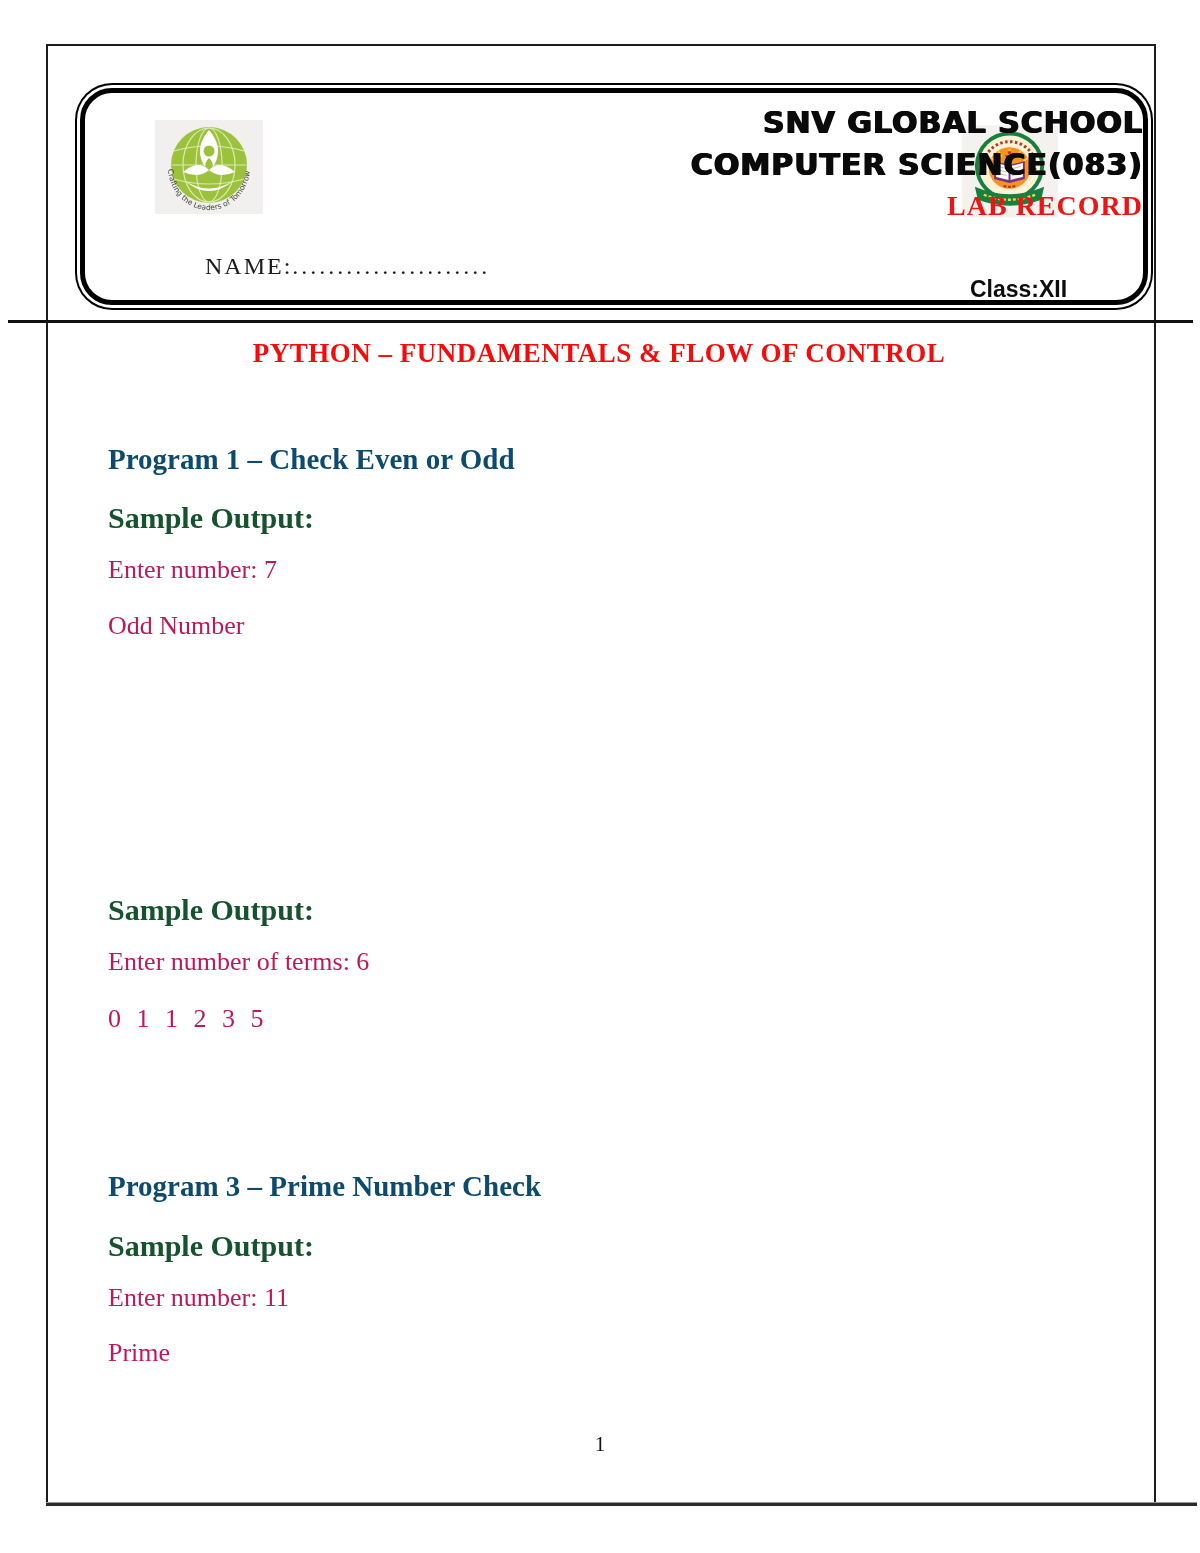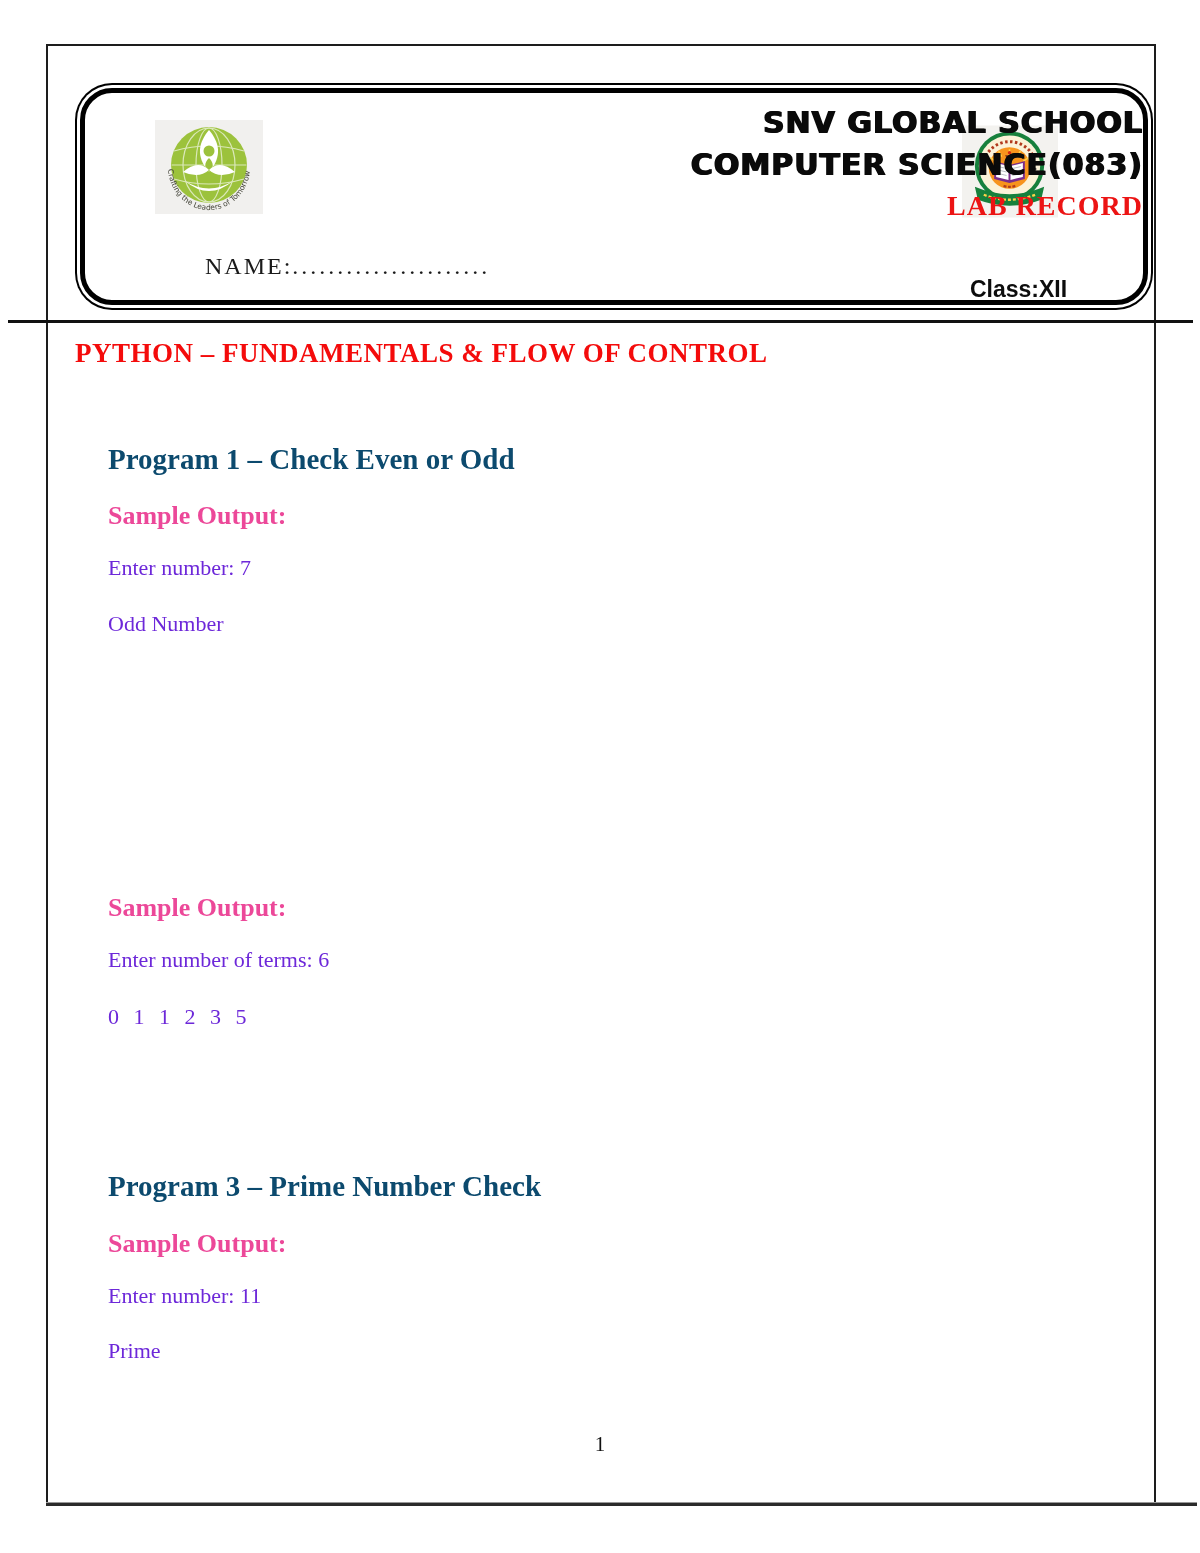--- a/index.html
+++ b/index.html
@@ -59,37 +59,37 @@
   .name-label{letter-spacing:2px;}
   .name-dots{letter-spacing:3px;}
   .class-line{
     position:absolute;left:885px;top:155px;
     font-family:"Liberation Sans",sans-serif;font-weight:700;font-size:23px;
     color:#0d0d0d;white-space:nowrap;margin-top:28px;
   }
 
   
   .doc-title{
-    position:absolute;left:47px;top:338px;width:1104px;
+    position:absolute;left:47px;top:338px;width:1104px;text-align:center;
     font-family:"Liberation Serif",serif;font-weight:700;font-size:27px;
-    letter-spacing:0.5px;color:#f40b0b;white-space:nowrap;margin-left:28px;
+    letter-spacing:0.5px;color:#f40b0b;white-space:nowrap;
   }
   .prog-title{
     position:absolute;left:108px;
     font-family:"Liberation Serif",serif;font-weight:700;font-size:29px;
     color:#0c4a6e;white-space:nowrap;
   }
   .sample{
     position:absolute;left:108px;
-    font-family:"Liberation Serif",serif;font-weight:700;font-size:26px;
-    color:#ec4899;white-space:nowrap;
+    font-family:"Liberation Serif",serif;font-weight:700;font-size:30px;
+    color:#14532d;white-space:nowrap;
   }
   .line{
     position:absolute;left:108px;
-    font-family:"Liberation Serif",serif;font-size:22px;color:#6d28d9;
+    font-family:"Liberation Serif",serif;font-size:26px;color:#be185d;
     white-space:nowrap;
   }
   .t1{top:443px}.s1{top:501px}.l1a{top:555px}.l1b{top:611px}
   .t2{top:832px}.s2{top:893px}.l2a{top:947px}.l2b{top:1004px}
   .t3{top:1170px}.s3{top:1229px}.l3a{top:1283px}.l3b{top:1338px}
   .fib{word-spacing:9px;}
 
   .footer-num{
     position:absolute;left:0;top:1432px;width:1200px;text-align:center;
     font-family:"Liberation Serif",serif;font-size:21px;color:#111;

